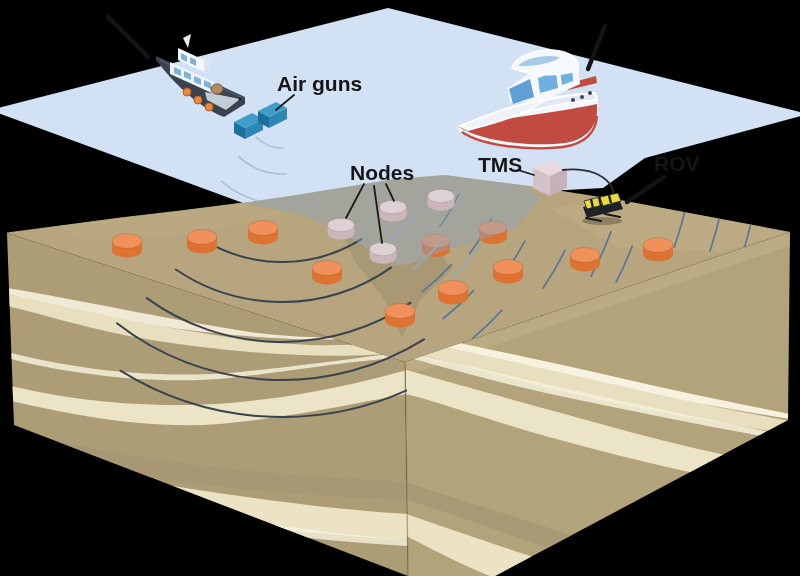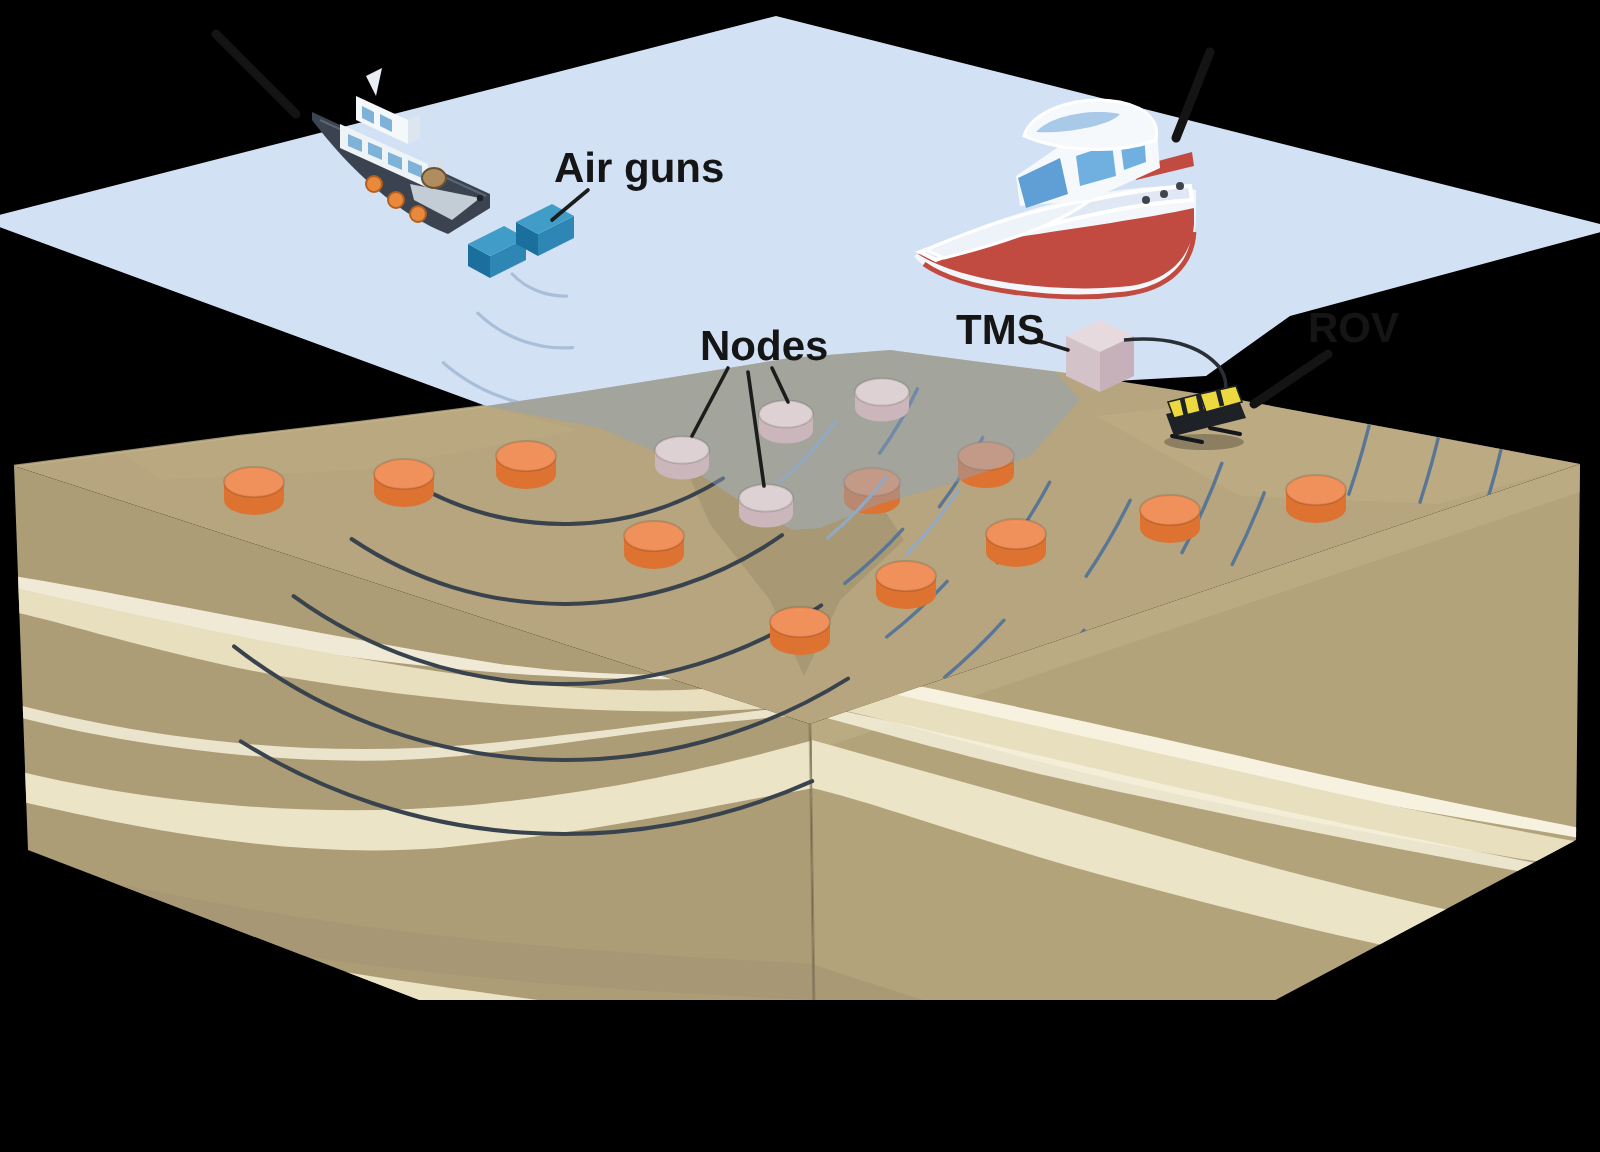--- a/index.html
+++ b/index.html
@@ -1,16 +1,16 @@
 <!DOCTYPE html>
 <html><head>
 <meta charset="utf-8">
 <style>
   html,body{margin:0;padding:0;background:#000;}
-  .stage{width:800px;height:500px;position:relative;overflow:hidden;background:#000;}
+  .stage{width:800px;height:576px;position:relative;overflow:hidden;background:#000;}
   svg{display:block;}
   .lbl{font-family:"Liberation Sans",sans-serif;font-weight:700;font-size:21px;fill:#151515;}
 </style>
 </head>
 <body>
 
 <div class="stage">
 <svg width="800" height="576" viewBox="0 0 800 576">
   <defs>
     <clipPath id="clipWater">

